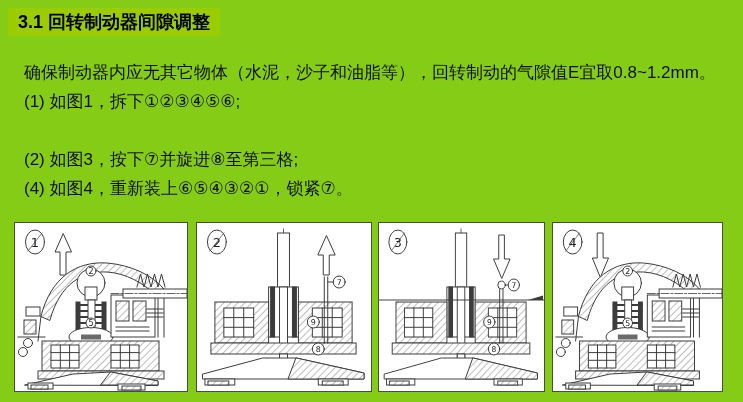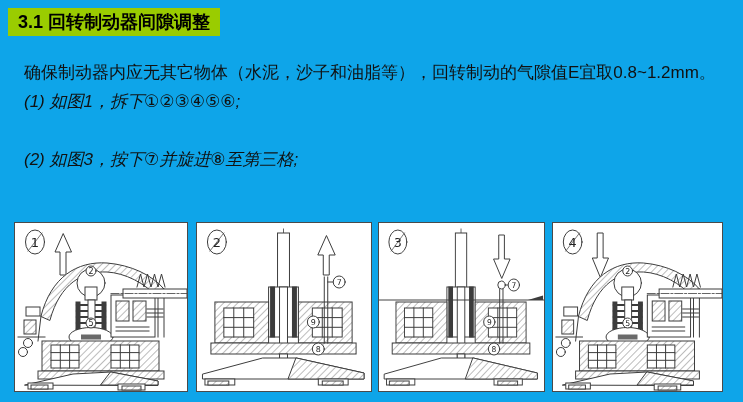--- a/index.html
+++ b/index.html
@@ -1,40 +1,41 @@
 <!DOCTYPE html>
 <html><head>
 <meta charset="utf-8">
 <style>
   html,body{margin:0;padding:0;background:#fff;}
-  .page{position:relative;width:743px;height:402px;background:#0ea5e9;overflow:hidden;
+  .page{position:relative;width:743px;height:402px;background:#84cc16;overflow:hidden;
         font-family:"Liberation Sans","DejaVu Sans",sans-serif;color:#111;}
   .heading{position:absolute;left:8px;top:8px;height:28px;line-height:28px;
            padding:0 10px;font-size:18px;font-weight:bold;color:#000;white-space:nowrap;}
   .intro{position:absolute;left:24px;top:61px;margin:0;font-size:17px;white-space:nowrap;text-align:center;}
-  .step{position:absolute;left:24px;margin:0;font-size:17px;white-space:nowrap;font-style:italic;}
+  .step{position:absolute;left:24px;margin:0;font-size:17px;white-space:nowrap;}
   .s1{top:90px}.s2{top:119px}.s3{top:148px}.s4{top:177px}
   .figbox{position:absolute;top:222px;height:170px;border:1px solid #4a4a4a;box-sizing:border-box;background:#fff;}
   .f1{left:14px;width:174px}.f2{left:196px;width:176px}.f3{left:378px;width:167px}.f4{left:552px;width:171px}
   .figbox svg{display:block;width:100%;height:100%;}
   .ln{stroke:#3c3c3c;fill:none;stroke-width:1;stroke-linecap:square;}
   svg text{font-family:"DejaVu Sans","Liberation Sans",sans-serif;font-size:8px;
            fill:#222;stroke:none;text-anchor:middle;}
   svg text.fignum{font-size:13px;}
 </style>
 </head>
 <body>
 
 <div class="page">
 
   <div class="heading" style="background: rgb(154, 204, 0); color: rgb(0, 0, 0);">3.1 回转制动器间隙调整</div>
 
   <p class="intro">确保制动器内应无其它物体（水泥，沙子和油脂等），回转制动的气隙值E宜取0.8~1.2mm。</p>
   <p class="step s1">(1) 如图1，拆下①②③④⑤⑥;</p>
   <p class="step s3">(2) 如图3，按下⑦并旋进⑧至第三格;</p>
+  <p class="step s4">(4) 如图4，重新装上⑥⑤④③②①，锁紧⑦。</p>
 
   <div class="figbox f1">
     <svg viewBox="0 0 172 168" preserveAspectRatio="none">
       <defs>
           <pattern id="p1" width="5" height="5" patternUnits="userSpaceOnUse" patternTransform="rotate(45)">
         <rect width="5" height="5" fill="#fff"></rect>
             <line x1="0" y1="0" x2="0" y2="5" stroke="#7a7a7a" stroke-width="1"></line>
           </pattern>
         </defs>
       <g class="ln">

